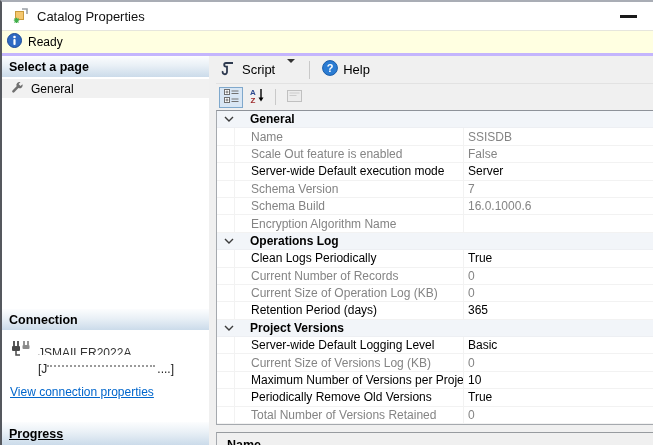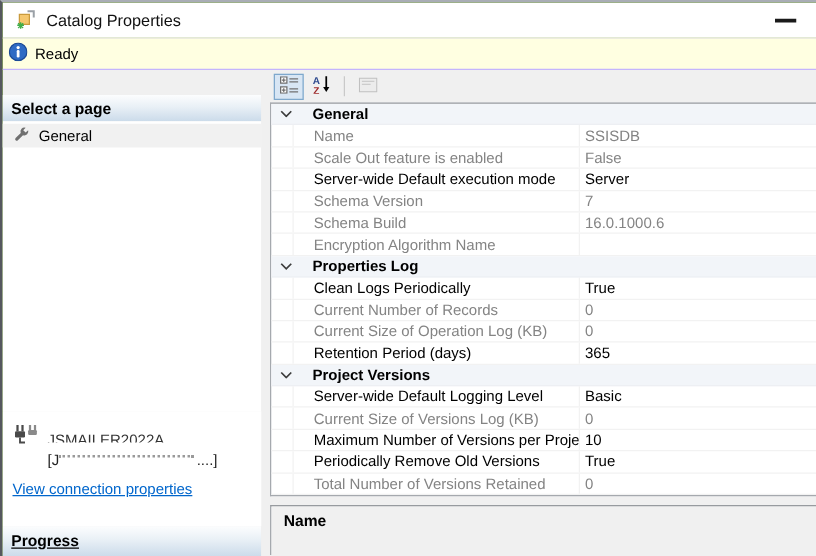--- a/index.html
+++ b/index.html
@@ -6,21 +6,21 @@
   html,body { width: 653px; height: 445px; }
   body {
     font-family: "Liberation Sans", sans-serif;
     font-size: 12px;
     color: #000;
     background: #fff;
   }
   .window {
     position: relative;
     width: 653px; height: 445px;
-    background: #4d7c0f;
+    background: #84cc16;
     border-top: 2px solid #A9ADB5;
     border-left: 2px solid #55585E;
     overflow: hidden;
     display: flex; flex-direction: column;
   }
   
   .titlebar {
     height: 28px; flex: 0 0 28px;
     background: #fff;
     display: flex; align-items: center;
@@ -31,29 +31,29 @@
   .minimize-btn {
     position: absolute; right: 16px; top: 13px;
     width: 17px; height: 3px; background: #1a1a1a;
     cursor: default;
   }
   
   .statusbar {
     height: 26px; flex: 0 0 26px;
     background: #FFFFE1;
     border-top: 1px solid #E6E6DD;
-    border-bottom: 1px solid #c4b5fd;
+    border-bottom: 3px solid #c4b5fd;
     display: flex; align-items: center;
     padding-left: 5px; gap: 6px;
   }
   .statusbar .txt { font-size: 12px; }
   
   .body { flex: 1; display: flex; background: #F0F0F0; min-height: 0; }
   
-  .left { width: 207px; flex: 0 0 207px; display: flex; flex-direction: column; margin-top: 20px; }
+  .left { width: 207px; flex: 0 0 207px; display: flex; flex-direction: column; }
   .panel-header {
     height: 21px; flex: 0 0 21px;
     background: linear-gradient(180deg, #FCFDFE 0%, #E9F0F6 45%, #CBDBEA 100%);
     font-weight: bold; font-size: 12.5px;
     display: flex; align-items: center; padding-left: 7px;
   }
   .page-list { height: 232px; flex: 0 0 232px; background: #fff; padding-top: 2px; }
   .page-item {
     height: 19px; display: flex; align-items: center;
     gap: 7px; padding-left: 9px; background: #F1F1F1; cursor: default;
@@ -157,20 +157,21 @@
         <div class="page-item">
           <span>
             <svg width="13" height="13" viewBox="0 0 13 13">
               <path d="M11.5 3.2 a3.1 3.1 0 0 1 -4.1 3.9 L3.3 11.2 a1.25 1.25 0 0 1 -1.8 -1.8 L5.6 5.3 a3.1 3.1 0 0 1 3.9 -4.1 L7.6 3.1 l1.9 1.9 z" fill="#707070"></path>
             </svg>
           </span>
           <span>General</span>
         </div>
       </div>
 
+      <div class="panel-header">Connection</div>
       <div class="conn-body">
         <span class="plug-icon">
           <svg width="22" height="18" viewBox="0 0 22 18">
             <path d="M4 1 v5 M8 1 v5" stroke="#4a4a4a" stroke-width="1.8"></path>
             <rect x="2" y="6" width="8" height="5" rx="1" fill="#4a4a4a"></rect>
             <path d="M6 11 v4 h4" stroke="#4a4a4a" stroke-width="1.5" fill="none"></path>
             <path d="M14 1 v4 M18 1 v4" stroke="#8a8a8a" stroke-width="1.8"></path>
             <rect x="12.5" y="5" width="7" height="4" rx="1" fill="#8a8a8a"></rect>
           </svg>
         </span>
@@ -183,20 +184,43 @@
           </div>
         </div>
         <span class="conn-link">View connection properties</span>
       </div>
 
       <div class="panel-header progress-header">Progress</div>
     </div>
 
     <div class="right">
 
+      <div class="script-toolbar">
+        <div class="tool-btn">
+          <span>
+            <svg width="16" height="16" viewBox="0 0 16 16">
+              <path d="M12 3 H5 a1.8 1.8 0 0 0 0 3.6 h1 V12 a2.2 2.2 0 1 1 -4.2 -0.9" fill="none" stroke="#2E3A50" stroke-width="1.8"></path>
+            </svg>
+          </span>
+          <span>Script</span>
+        </div>
+        <div class="dd-arrow-btn">
+          <span class="dd-arrow"></span>
+        </div>
+        <div class="tb-sep"></div>
+        <div class="tool-btn">
+          <span>
+            <svg width="16" height="16" viewBox="0 0 16 16">
+              <circle cx="8" cy="8" r="7.4" fill="#2B7CD3" stroke="#1A5CA8"></circle>
+              <text x="8" y="12" font-size="11" font-family="Liberation Sans, sans-serif" font-weight="bold" fill="#fff" text-anchor="middle">?</text>
+            </svg>
+          </span>
+          <span>Help</span>
+        </div>
+      </div>
 
       <div class="grid-toolbar">
         <div class="gt-btn selected">
           <span>
             <svg width="15" height="14" viewBox="0 0 15 14">
               <rect x="0.5" y="0.5" width="5" height="5" fill="#fff" stroke="#707070"></rect>
               <path d="M1.5 3 h3 M3 1.5 v3" stroke="#707070"></path>
               <path d="M7.5 2 h7 M7.5 4.5 h7" stroke="#707070"></path>
               <rect x="0.5" y="8.5" width="5" height="5" fill="#fff" stroke="#707070"></rect>
               <path d="M1.5 11 h3 M3 9.5 v3" stroke="#707070"></path>
@@ -264,21 +288,21 @@
           <span class="gutter"></span>
           <span class="plabel">Encryption Algorithm Name</span>
         </div>
 
         <div class="pg-row cat">
           <span class="chev">
             <svg width="10" height="6" viewBox="0 0 10 6">
                 <polyline points="1,1 5,5 9,1" fill="none" stroke="#3c3c3c" stroke-width="1.4"></polyline>
               </svg>
           </span>
-          <span class="cat-label">Properties Log</span>
+          <span class="cat-label">Operations Log</span>
         </div>
         <div class="pg-row prop ed">
           <span class="gutter"></span>
           <span class="plabel">Clean Logs Periodically</span>
           <span class="pvalue">True</span>
         </div>
         <div class="pg-row prop ro">
           <span class="gutter"></span>
           <span class="plabel">Current Number of Records</span>
           <span class="pvalue">0</span>

